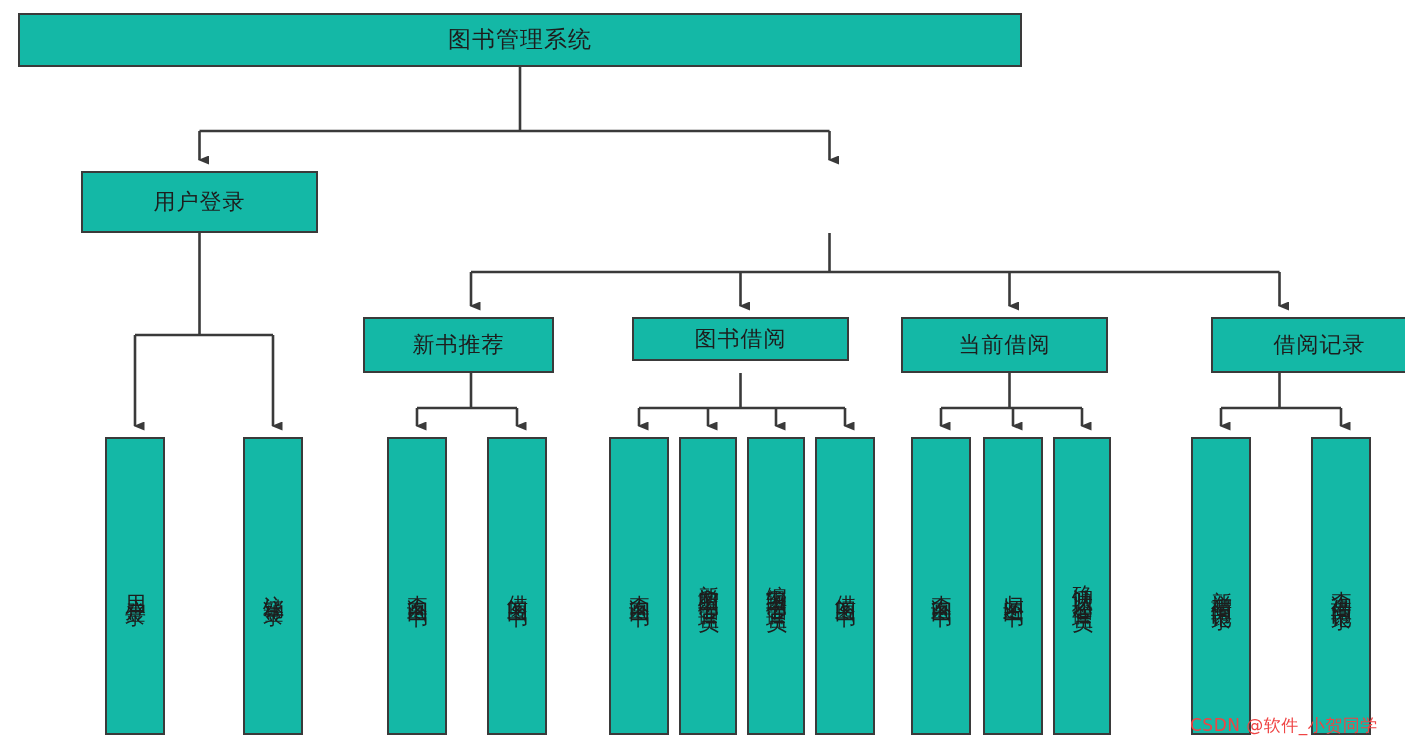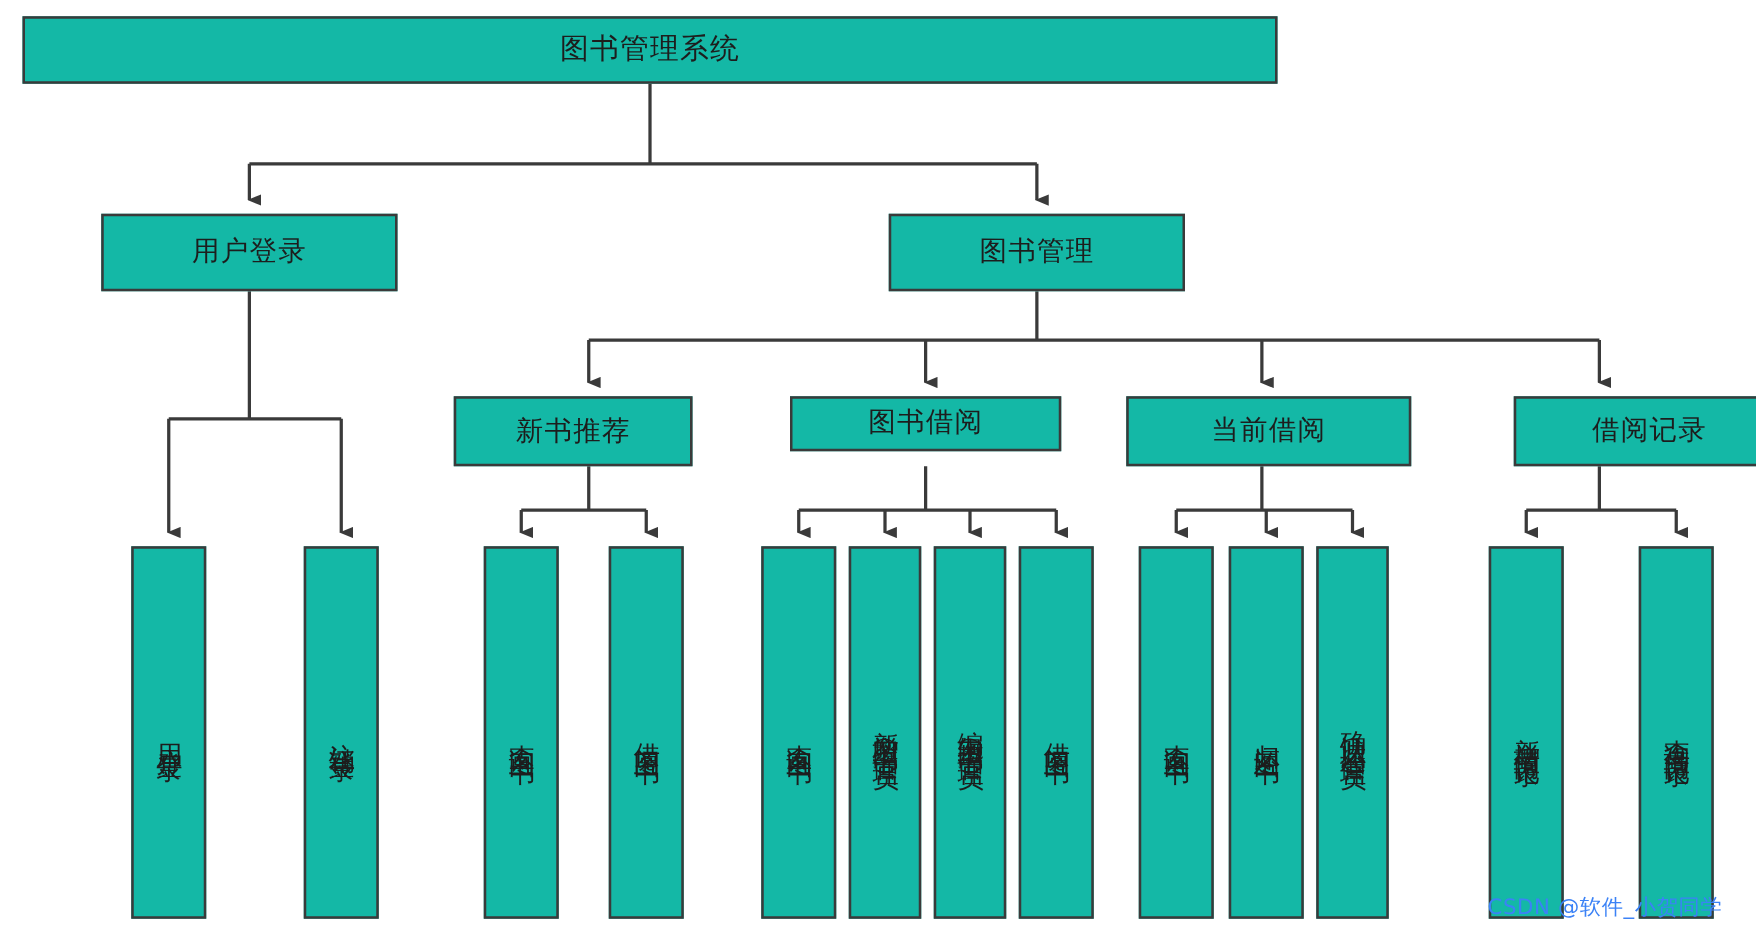--- a/index.html
+++ b/index.html
@@ -117,31 +117,28 @@
       </g>
   </svg>
 
   <div class="node root" style="left: 18px; top: 13px; width: 1004px; height: 54px;">
     <span class="node-label">图书管理系统</span>
   </div>
 
   <div class="node" style="left: 81px; top: 171px; width: 237px; height: 62px;">
     <span class="node-label">用户登录</span>
   </div>
-  <div class="node" style="left: 711px; top: 171px; width: 237px; height: 62px;">
-    <span class="node-label">图书管理</span>
-  </div>
 
   <div class="node" style="left: 363px; top: 317px; width: 191px; height: 56px; font-family: Liberation Serif, serif;">
     <span class="node-label">新书推荐</span>
   </div>
   <div class="node" style="left: 632px; top: 317px; width: 217px; height: 44px;">
     <span class="node-label">图书借阅</span>
   </div>
-  <div class="node" style="left: 901px; top: 317px; width: 228px; height: 56px;">
+  <div class="node" style="left: 901px; top: 317px; width: 207px; height: 56px;">
     <span class="node-label">当前借阅</span>
   </div>
   <div class="node" style="left: 1211px; top: 317px; width: 217px; height: 56px;">
     <span class="node-label">借阅记录</span>
   </div>
 
   <div class="node vertical" style="left: 105px; top: 437px; width: 60px; height: 298px;">
     <span class="node-label">用户登录</span>
   </div>
   <div class="node vertical" style="left: 243px; top: 437px; width: 60px; height: 298px;">
@@ -178,15 +175,15 @@
     <span class="node-label">确认归还（管理员）</span>
   </div>
 
   <div class="node vertical" style="left: 1191px; top: 437px; width: 60px; height: 298px;">
     <span class="node-label">新增借阅记录</span>
   </div>
   <div class="node vertical" style="left: 1311px; top: 437px; width: 60px; height: 298px;">
     <span class="node-label">查询借阅记录</span>
   </div>
 
-  <div class="watermark" style="left: 1190px; top: 714px; color: #3b82f6;">CSDN @软件_小贺同学</div>
+  <div class="watermark" style="left: 1190px; top: 714px; color: #ef4444;">CSDN @软件_小贺同学</div>
 
 </div>
 
 </body></html>

